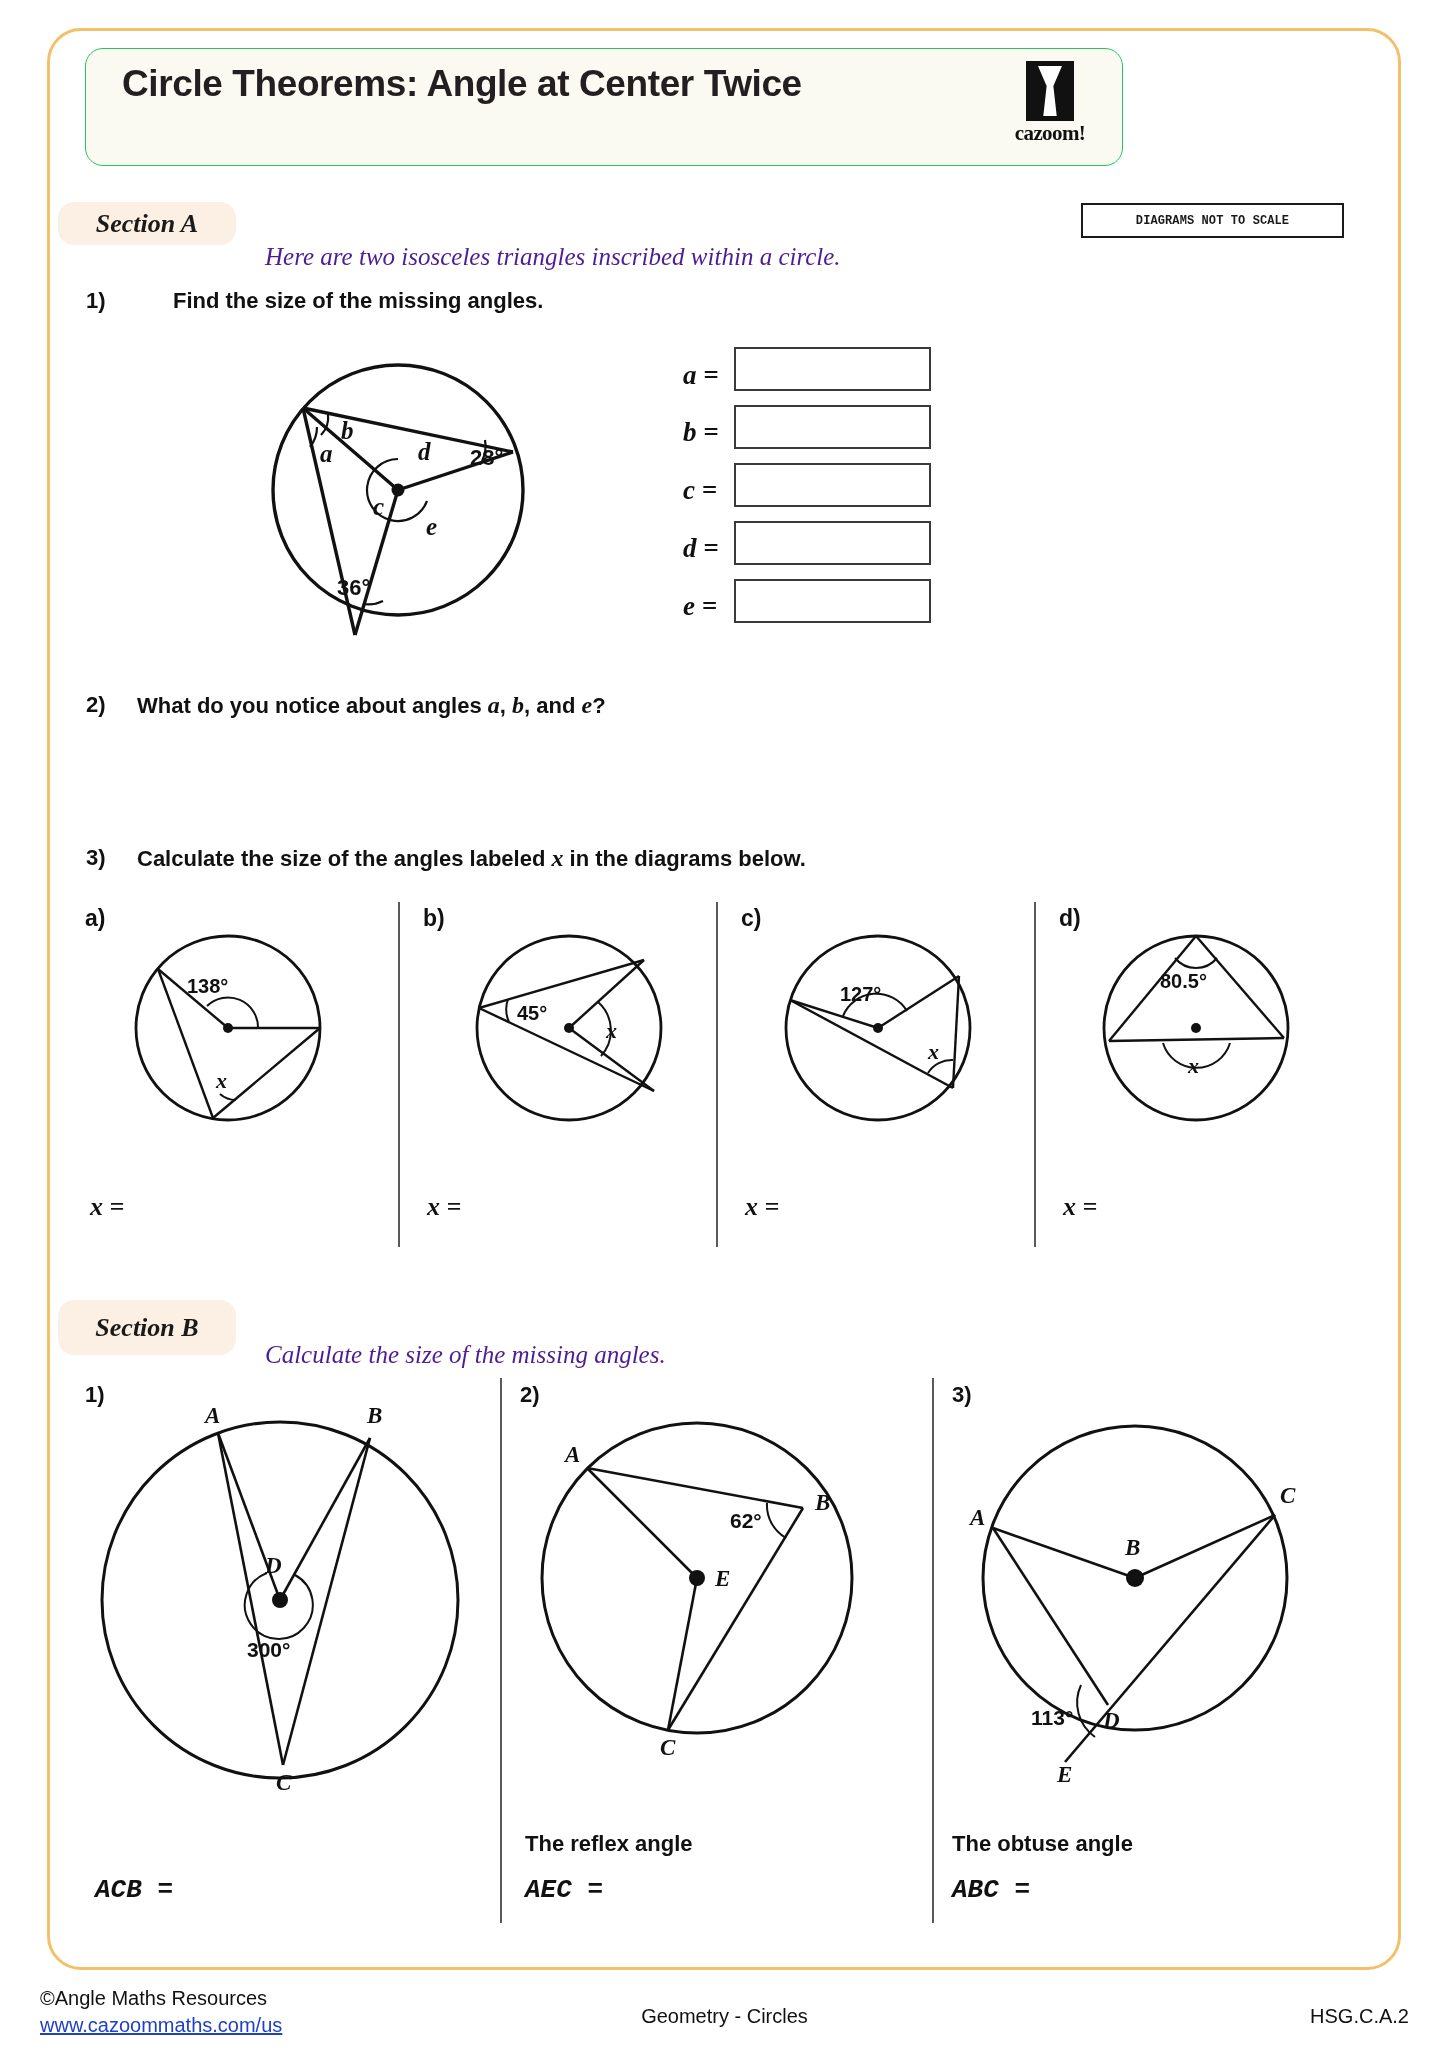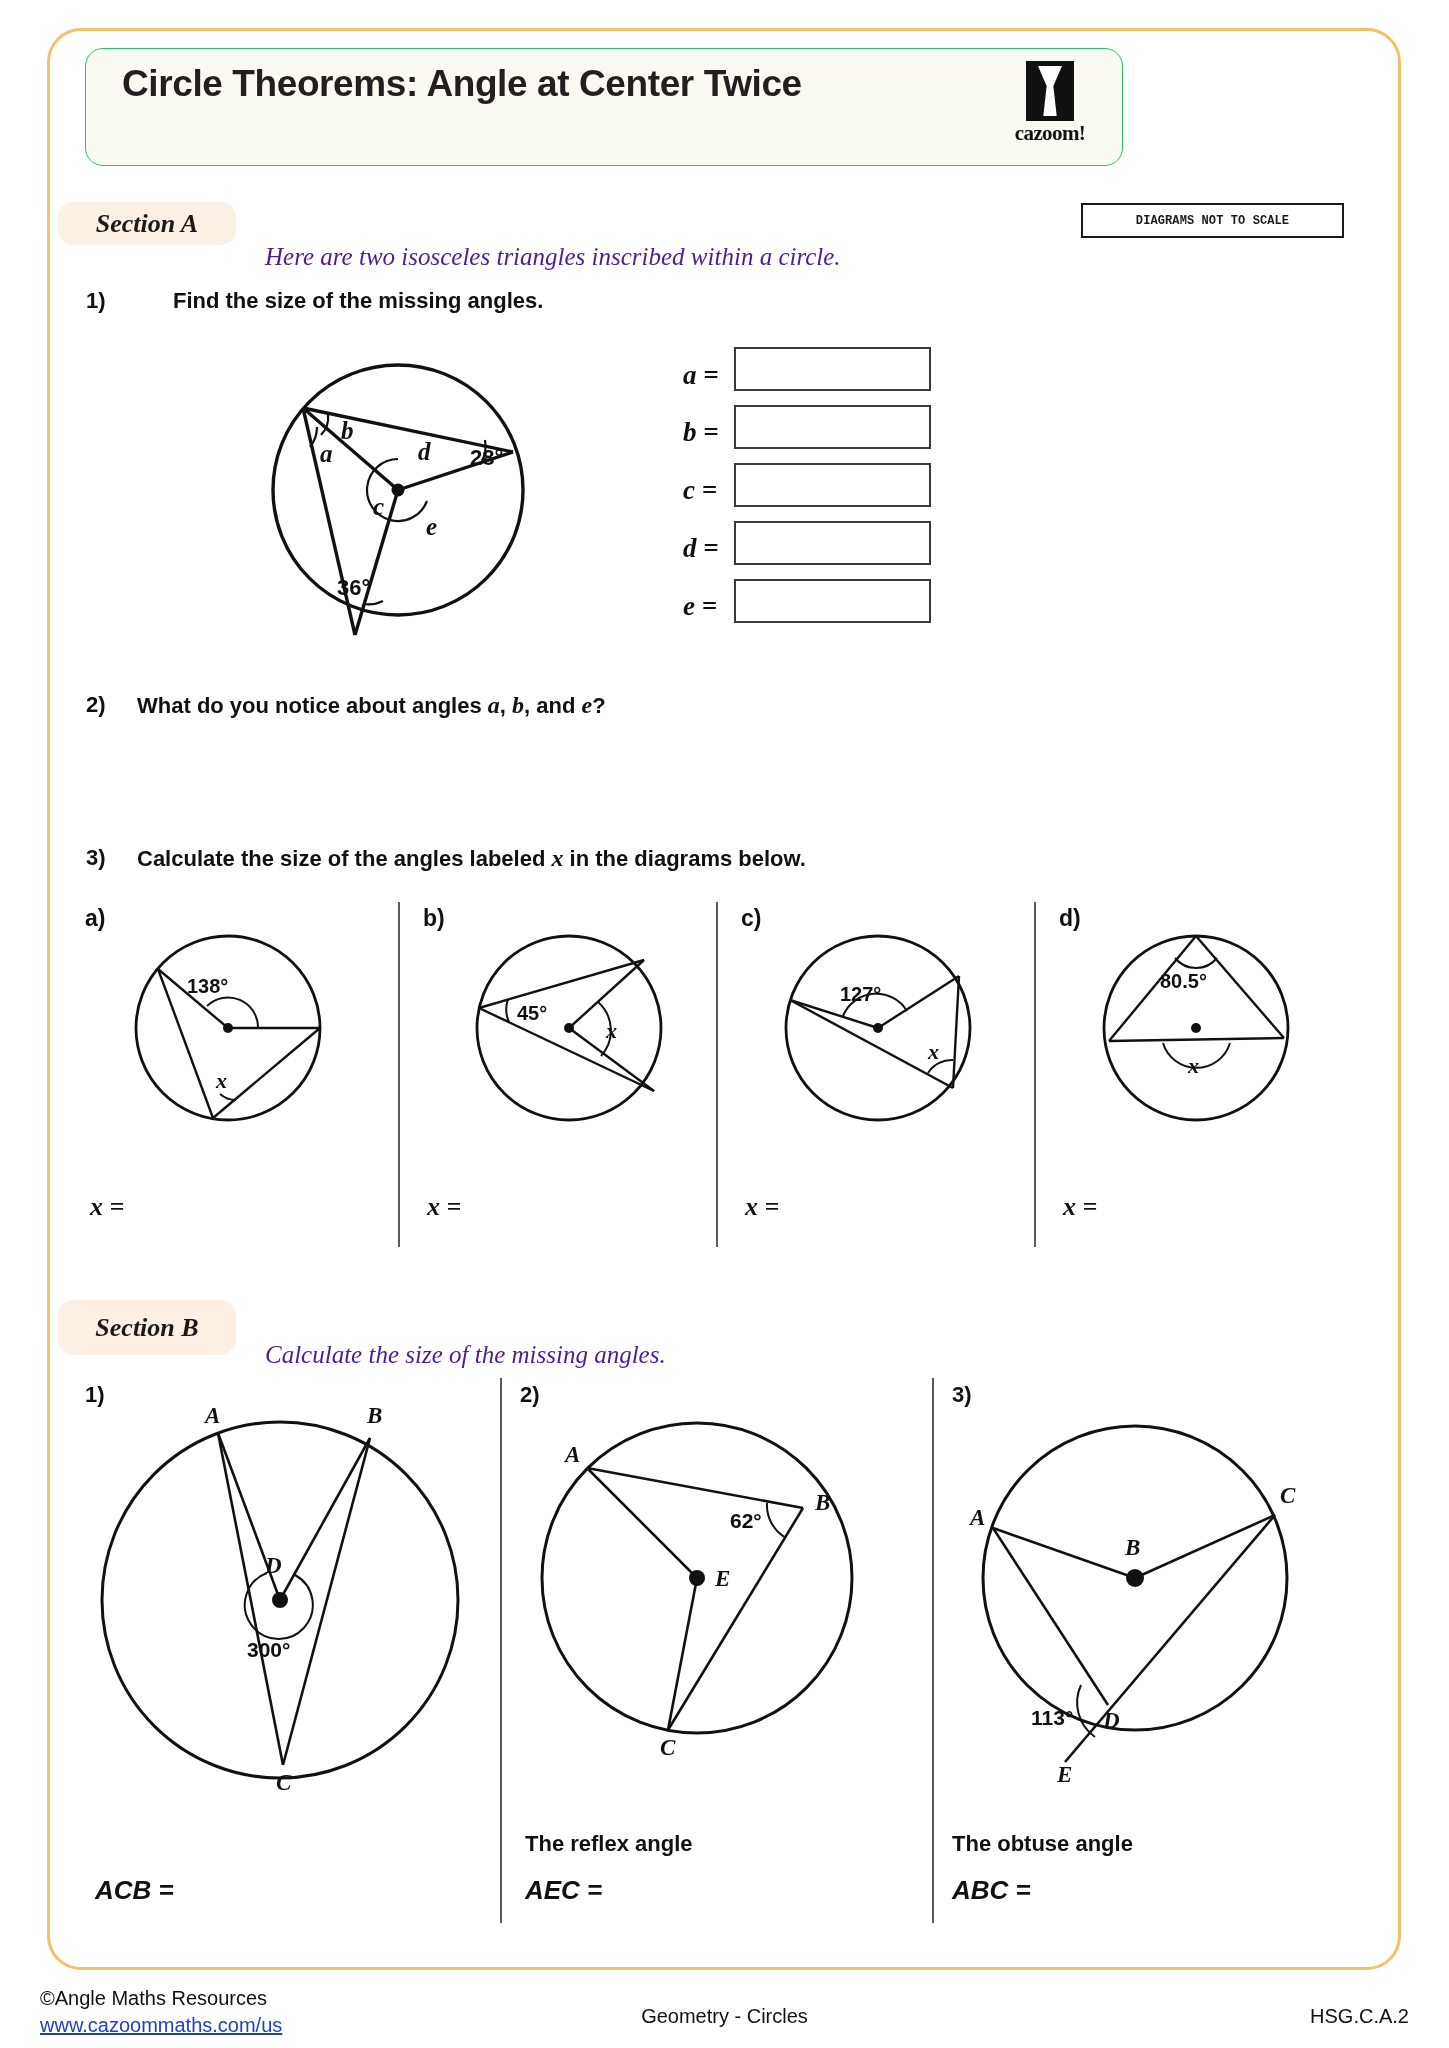--- a/index.html
+++ b/index.html
@@ -182,21 +182,21 @@
     color: #111;
   }
   .plainbold {
     position: absolute;
     font-size: 22px;
     font-weight: bold;
     color: #111;
   }
   .serifbold {
     position: absolute;
-    font-family: Liberation Sans, sans-serif;
+    font-family: Liberation Mono, monospace;
     font-weight: bold;
     font-style: italic;
     font-size: 26px;
     color: #111;
   }
 
   svg { display: block; }
   svg text.lbl-serif {
     font-family: "Liberation Serif", serif;
     font-style: italic;

